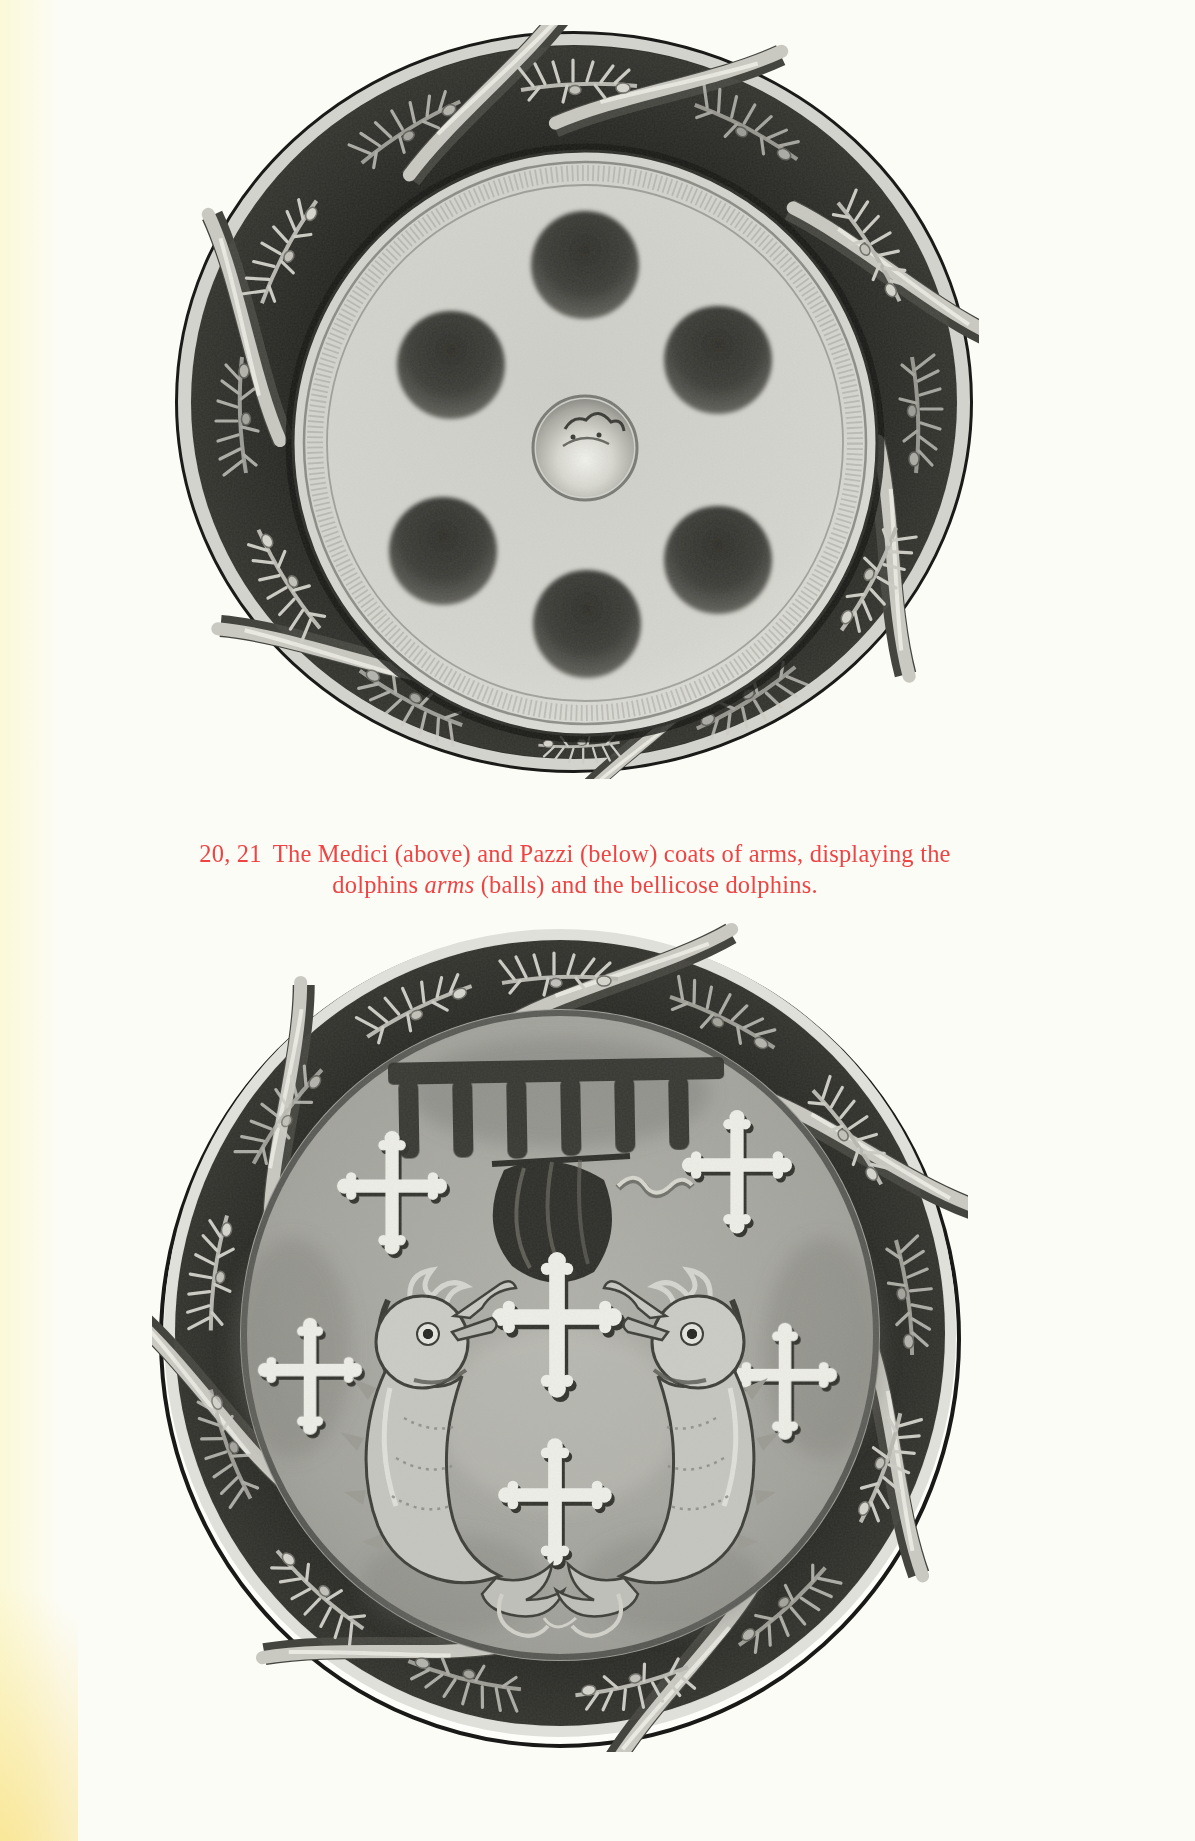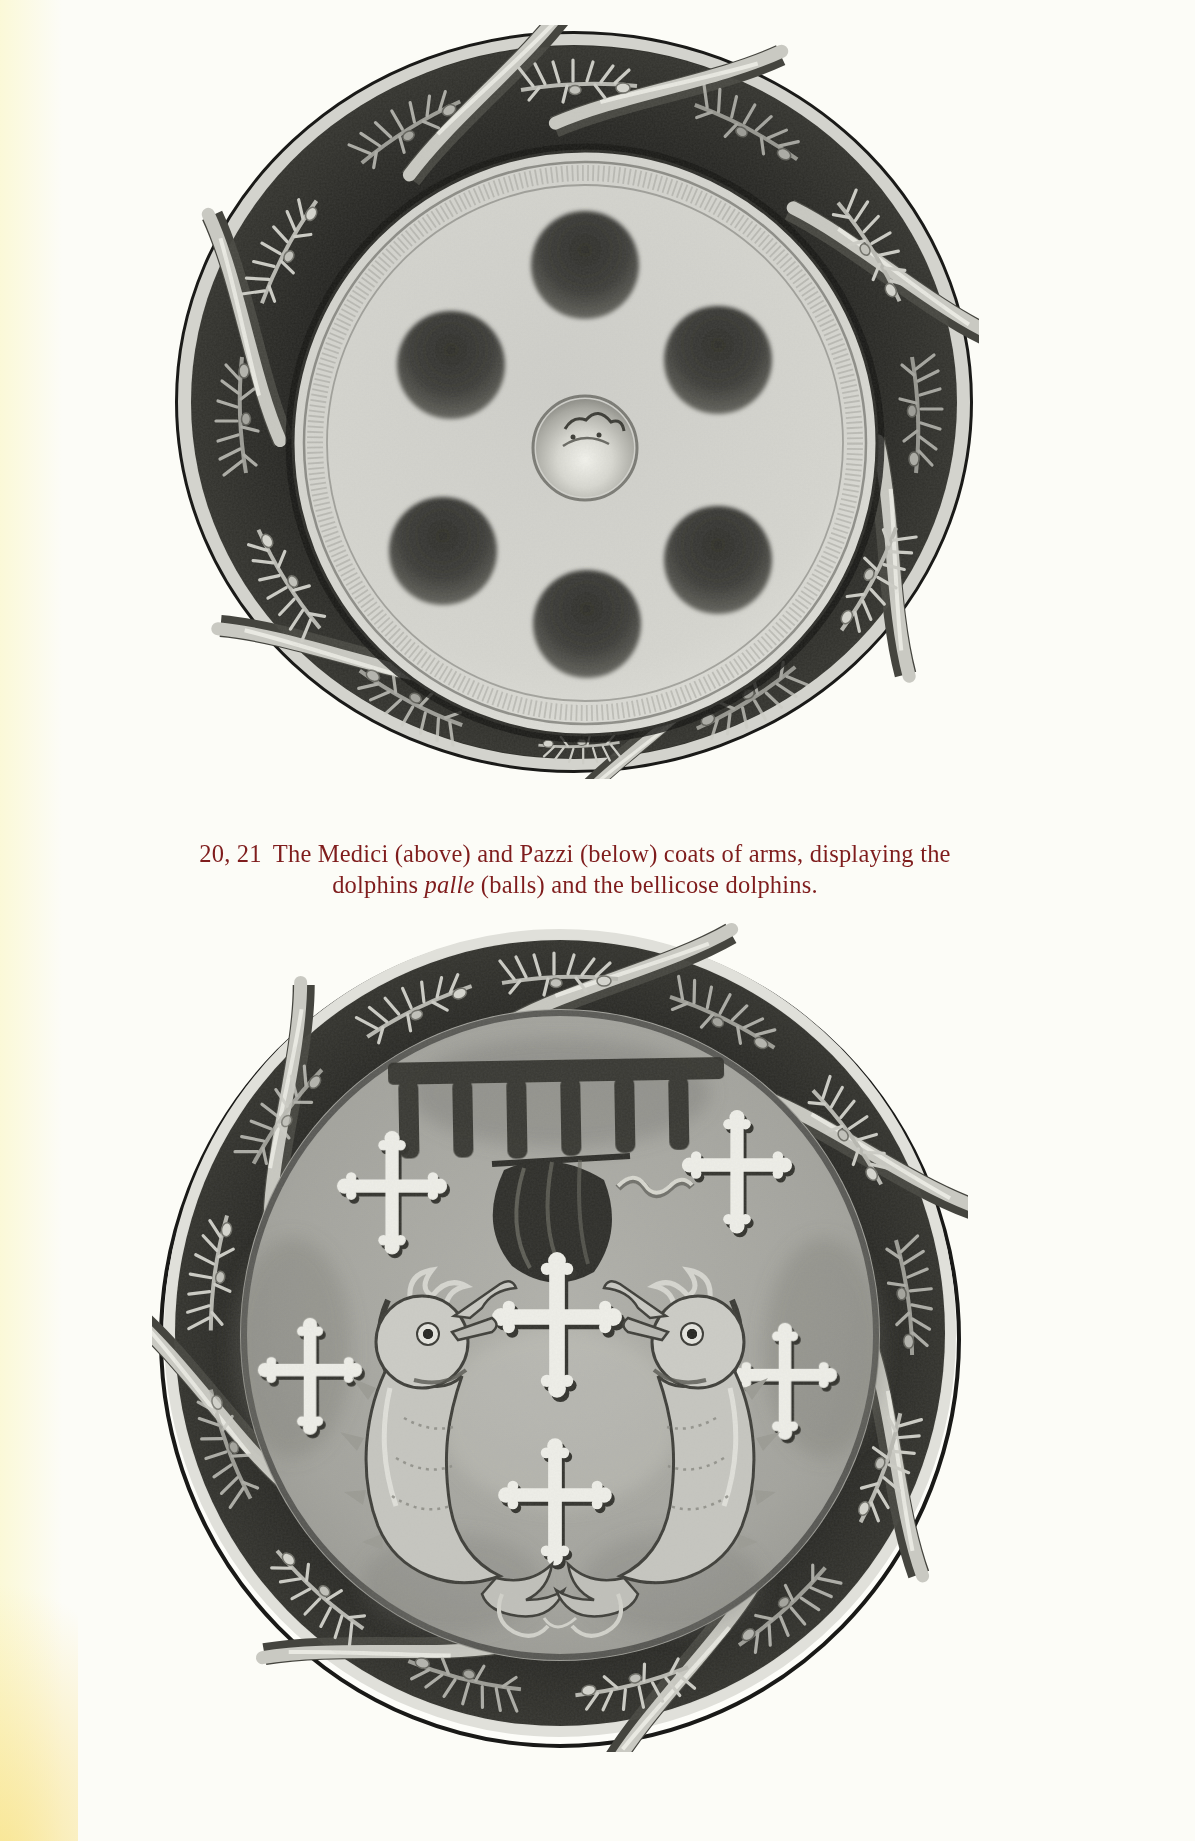--- a/index.html
+++ b/index.html
@@ -12,21 +12,21 @@
     position:absolute;left:0;top:0;bottom:0;width:78px;pointer-events:none;
     background:
       radial-gradient(260px 420px at 0% 102%, rgba(248,222,120,.75), rgba(248,222,120,0) 70%),
       linear-gradient(to right, rgba(250,246,190,.55), rgba(250,246,190,0) 80%);
   }
   figure{margin:0;position:absolute;}
   .fig-medici{left:169px;top:25px;width:810px;height:754px;}
   .fig-pazzi{left:152px;top:918px;width:816px;height:834px;}
   .caption{
     position:absolute;top:813px;left:100px;width:950px;
-    text-align:center;font-size:24.5px;line-height:31px;color:#7f1d1d;
+    text-align:center;font-size:24.5px;line-height:31px;color:#ef4444;
     letter-spacing:.2px;
   }
   .caption .fignums{margin-right:.45em;}
   .caption em{font-style:italic;}
   svg{display:block;width:100%;height:100%;}
 </style>
 </head>
 <body>
 
 <svg style="position:absolute;width:0;height:0" aria-hidden="true">
@@ -173,21 +173,21 @@
     <path d="M394,421 q22,-15 46,-2" stroke="#4a4a44" stroke-width="2.5" fill="none" opacity=".8"></path>
     <circle cx="404" cy="412" r="2.5" fill="#3a3a34"></circle>
         <circle cx="430" cy="410" r="2.5" fill="#3a3a34"></circle>
   </g>
   <ellipse cx="405" cy="377" rx="384" ry="356" fill="#ffffff" filter="url(#grain)" opacity=".22"></ellipse>
 </svg>
 </figure>
 
 <p class="caption">
   <span class="fignums">20, 21</span><span>The Medici (above) and Pazzi (below) coats of arms, displaying the</span><br>
-  <span>dolphins </span><em>palle</em><span> (balls) and the bellicose dolphins.</span>
+  <span>dolphins </span><em>arms</em><span> (balls) and the bellicose dolphins.</span>
 </p>
 
 <figure class="fig-pazzi">
 <svg viewBox="0 0 816 834" role="img">
   <ellipse cx="408" cy="421" rx="399" ry="407" fill="#fdfdf9" stroke="#191917" stroke-width="4"></ellipse>
   <ellipse cx="408" cy="415" rx="390" ry="398" fill="none" stroke="#e0e0da" stroke-width="12"></ellipse>
   <g>
     <ellipse cx="408" cy="415" rx="385" ry="393" fill="url(#wreathG)"></ellipse>
     <g>
       <use href="#ribbon" transform="translate(469,63) rotate(10)"></use>

